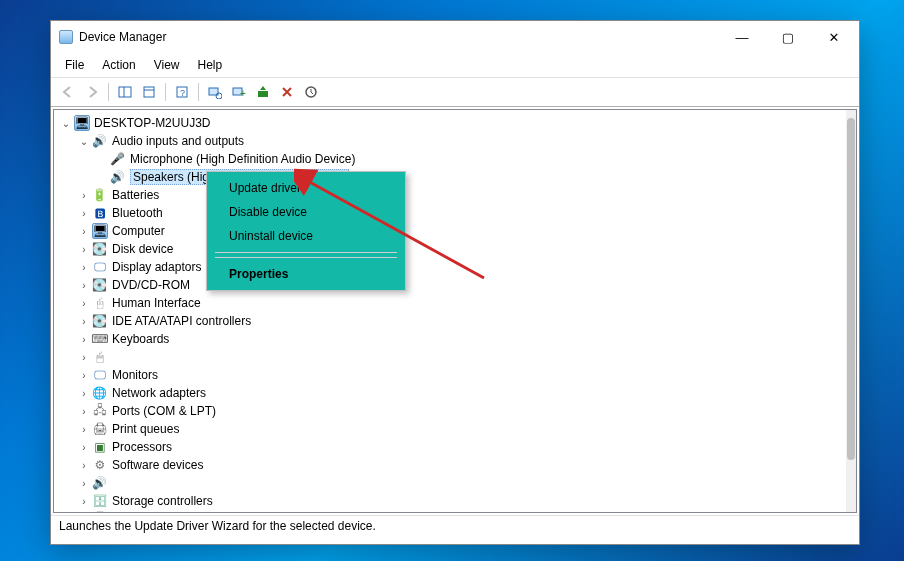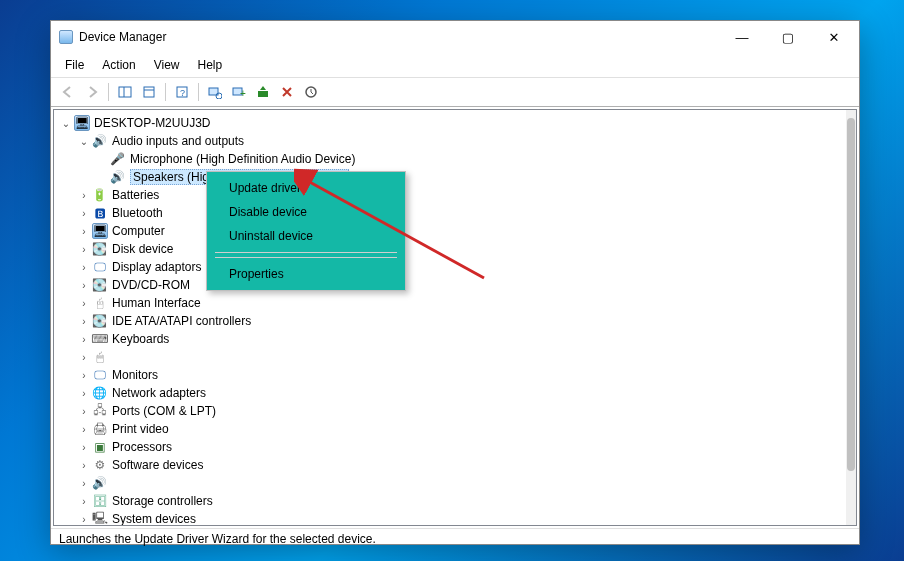--- a/index.html
+++ b/index.html
@@ -85,42 +85,42 @@
   display: flex; align-items: center; justify-content: center;
   font-size: 12px;
 }
 .tree-row .label { }
 .tree-row.selected .label {
   background: #cce8ff;
   border: 1px dotted #7aa7d8;
   padding: 0 2px;
 }
 .statusbar {
-  height: 16px;
+  height: 29px;
   padding: 3px 8px;
   border-top: 1px solid #e0e0e0;
   font-size: 12px;
 }
 .context-menu {
   position: absolute;
   background: #14b8a6;
   border: 1px solid #bfbfbf;
   box-shadow: 3px 3px 6px rgba(0,0,0,.25);
   padding: 4px 2px;
   min-width: 200px;
   z-index: 50;
 }
 .context-menu .cm-item {
   padding: 5px 20px;
   cursor: pointer;
 }
 .context-menu .cm-sep {
   height: 1px; background: #cfcfcf; margin: 4px 6px;
 }
-.context-menu .cm-item.bold { font-weight: 400; }
+.context-menu .cm-item.bold { font-weight: 700; }
 .arrow {
   position: absolute;
   z-index: 60;
   pointer-events: none;
 }
 
 .scrollbar {
   position: absolute;
   right: 0; top: 0; bottom: 0;
   width: 10px;
@@ -321,21 +321,21 @@
           <span class="label">Network adapters</span>
         </div>
         <div class="tree-row" style="padding-left: 24px;">
           <span class="twisty">›</span>
           <span class="icon ic-port">🖧</span>
           <span class="label">Ports (COM &amp; LPT)</span>
         </div>
         <div class="tree-row" style="padding-left: 24px;">
           <span class="twisty">›</span>
           <span class="icon ic-print">🖨</span>
-          <span class="label">Print video</span>
+          <span class="label">Print queues</span>
         </div>
         <div class="tree-row" style="padding-left: 24px;">
           <span class="twisty">›</span>
           <span class="icon ic-cpu">▣</span>
           <span class="label">Processors</span>
         </div>
         <div class="tree-row" style="padding-left: 24px;">
           <span class="twisty">›</span>
           <span class="icon ic-soft">⚙</span>
           <span class="label">Software devices</span>

